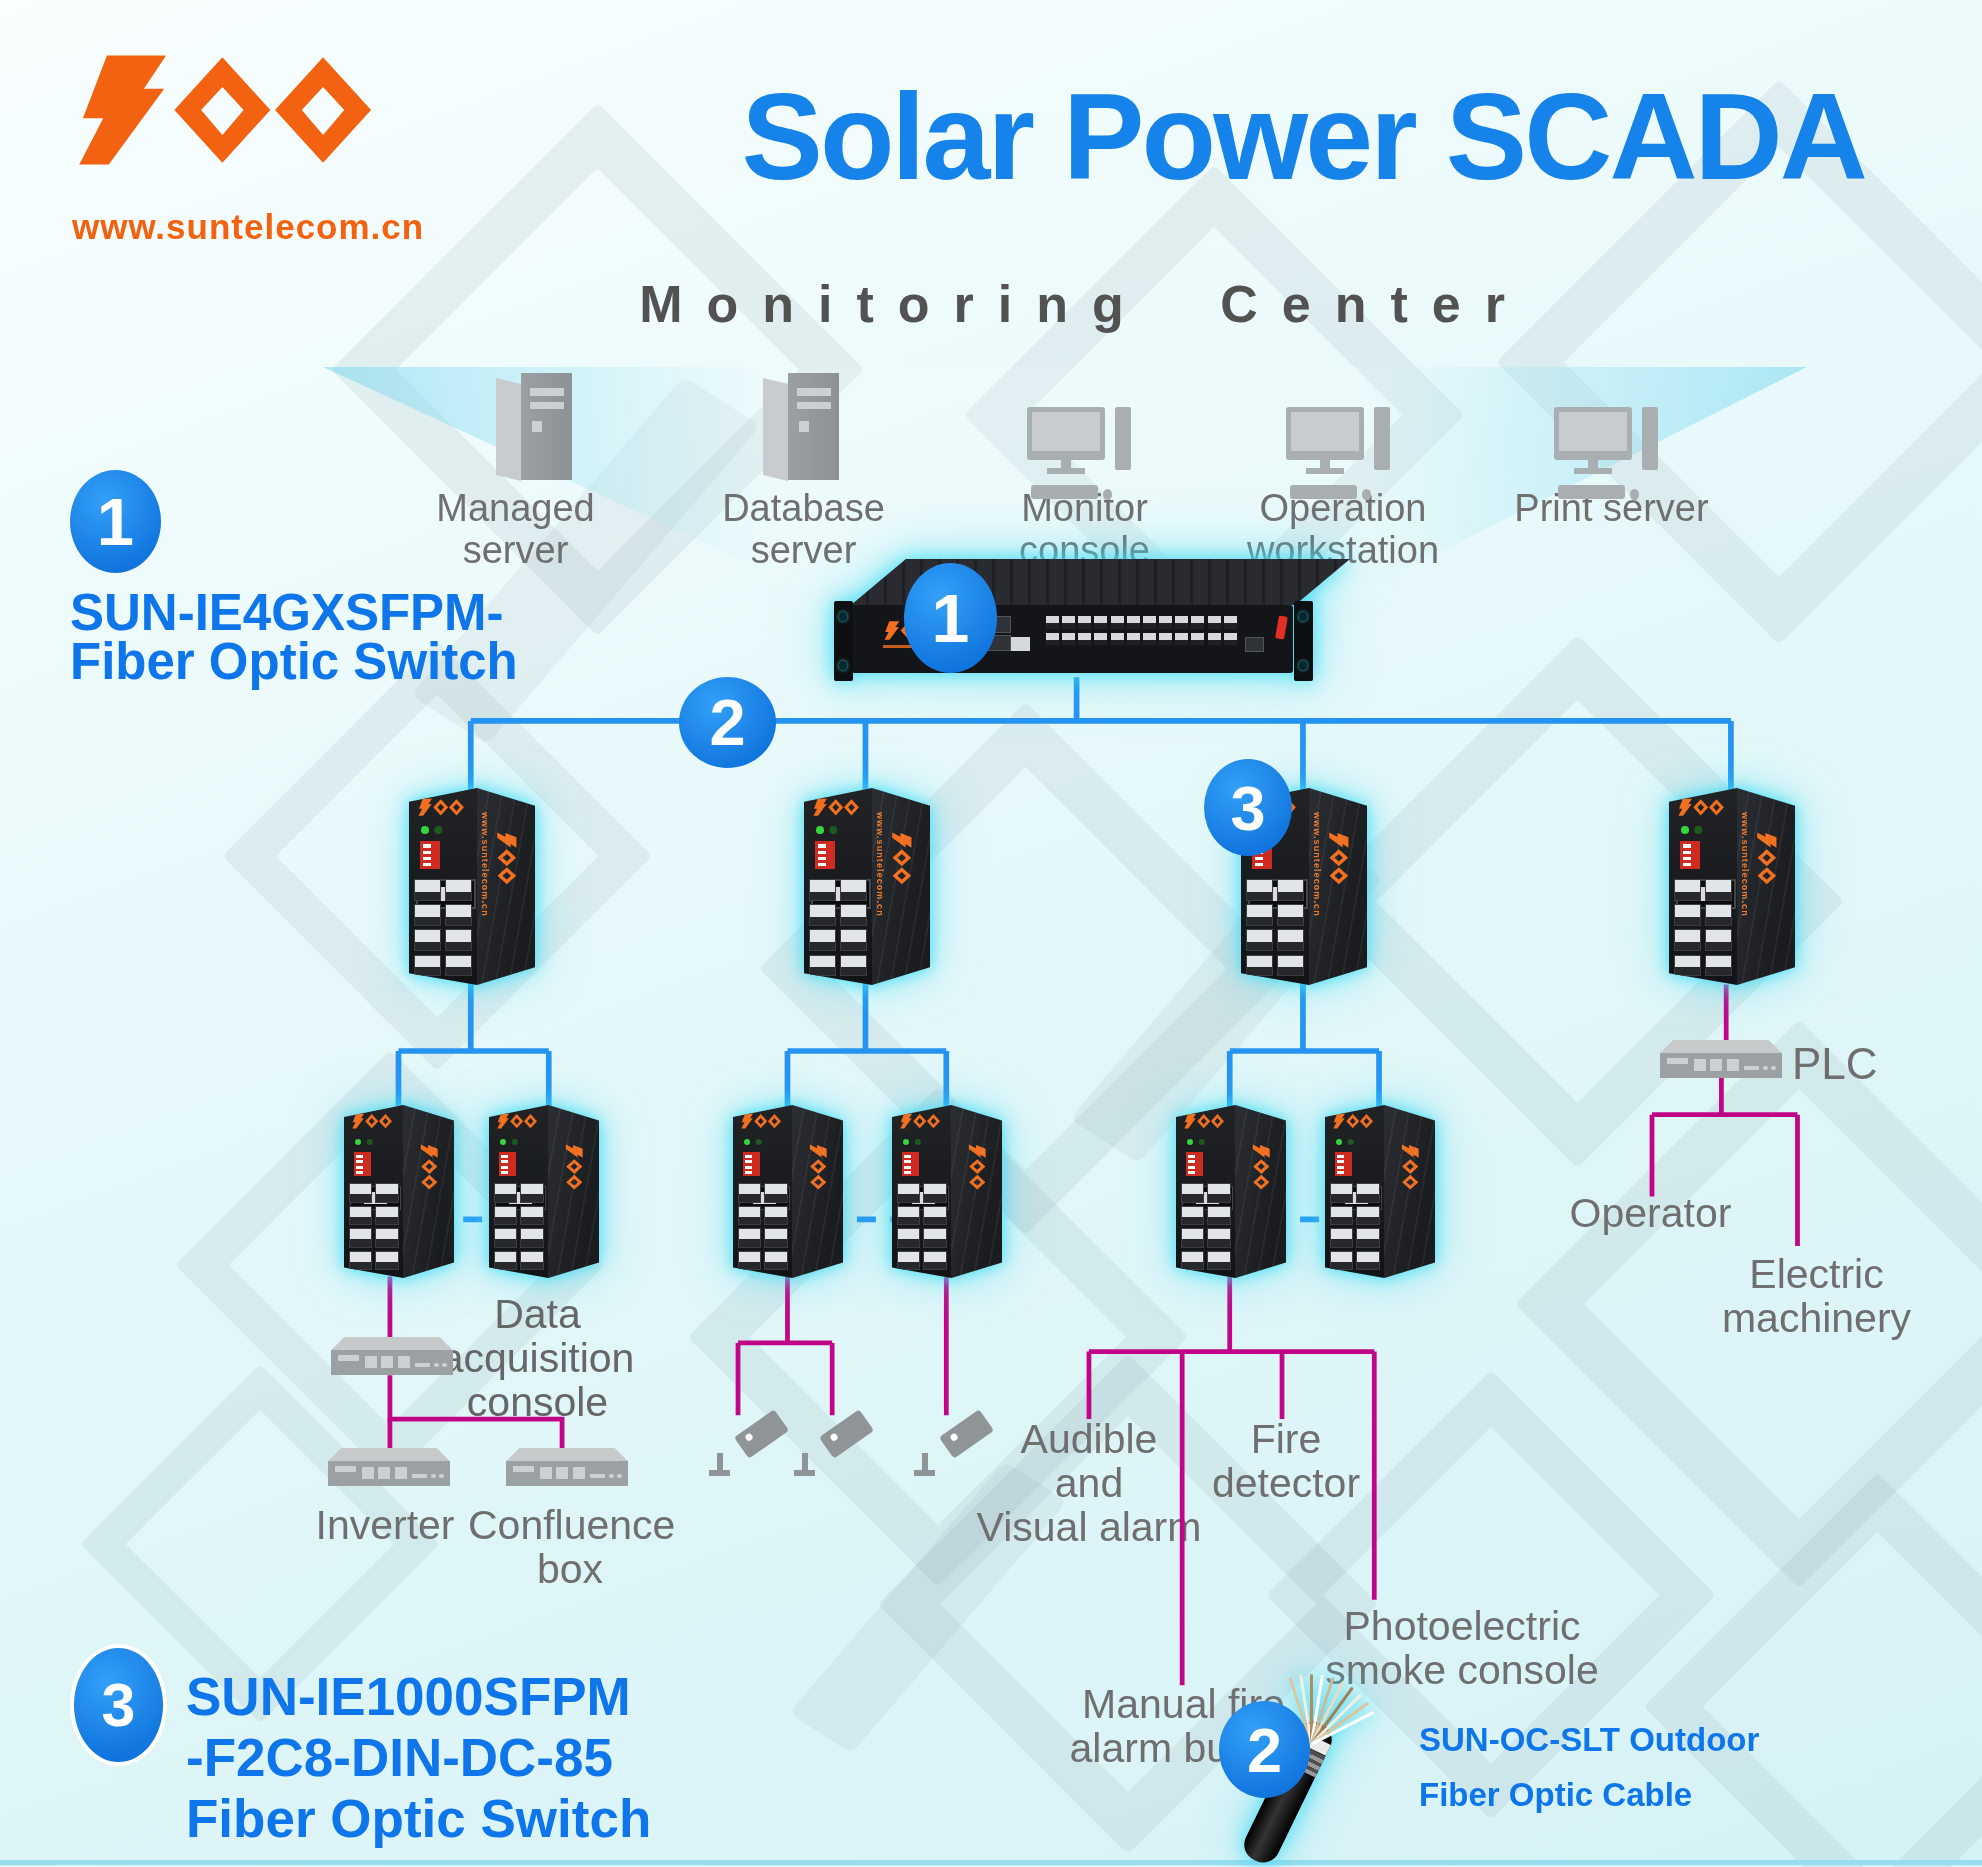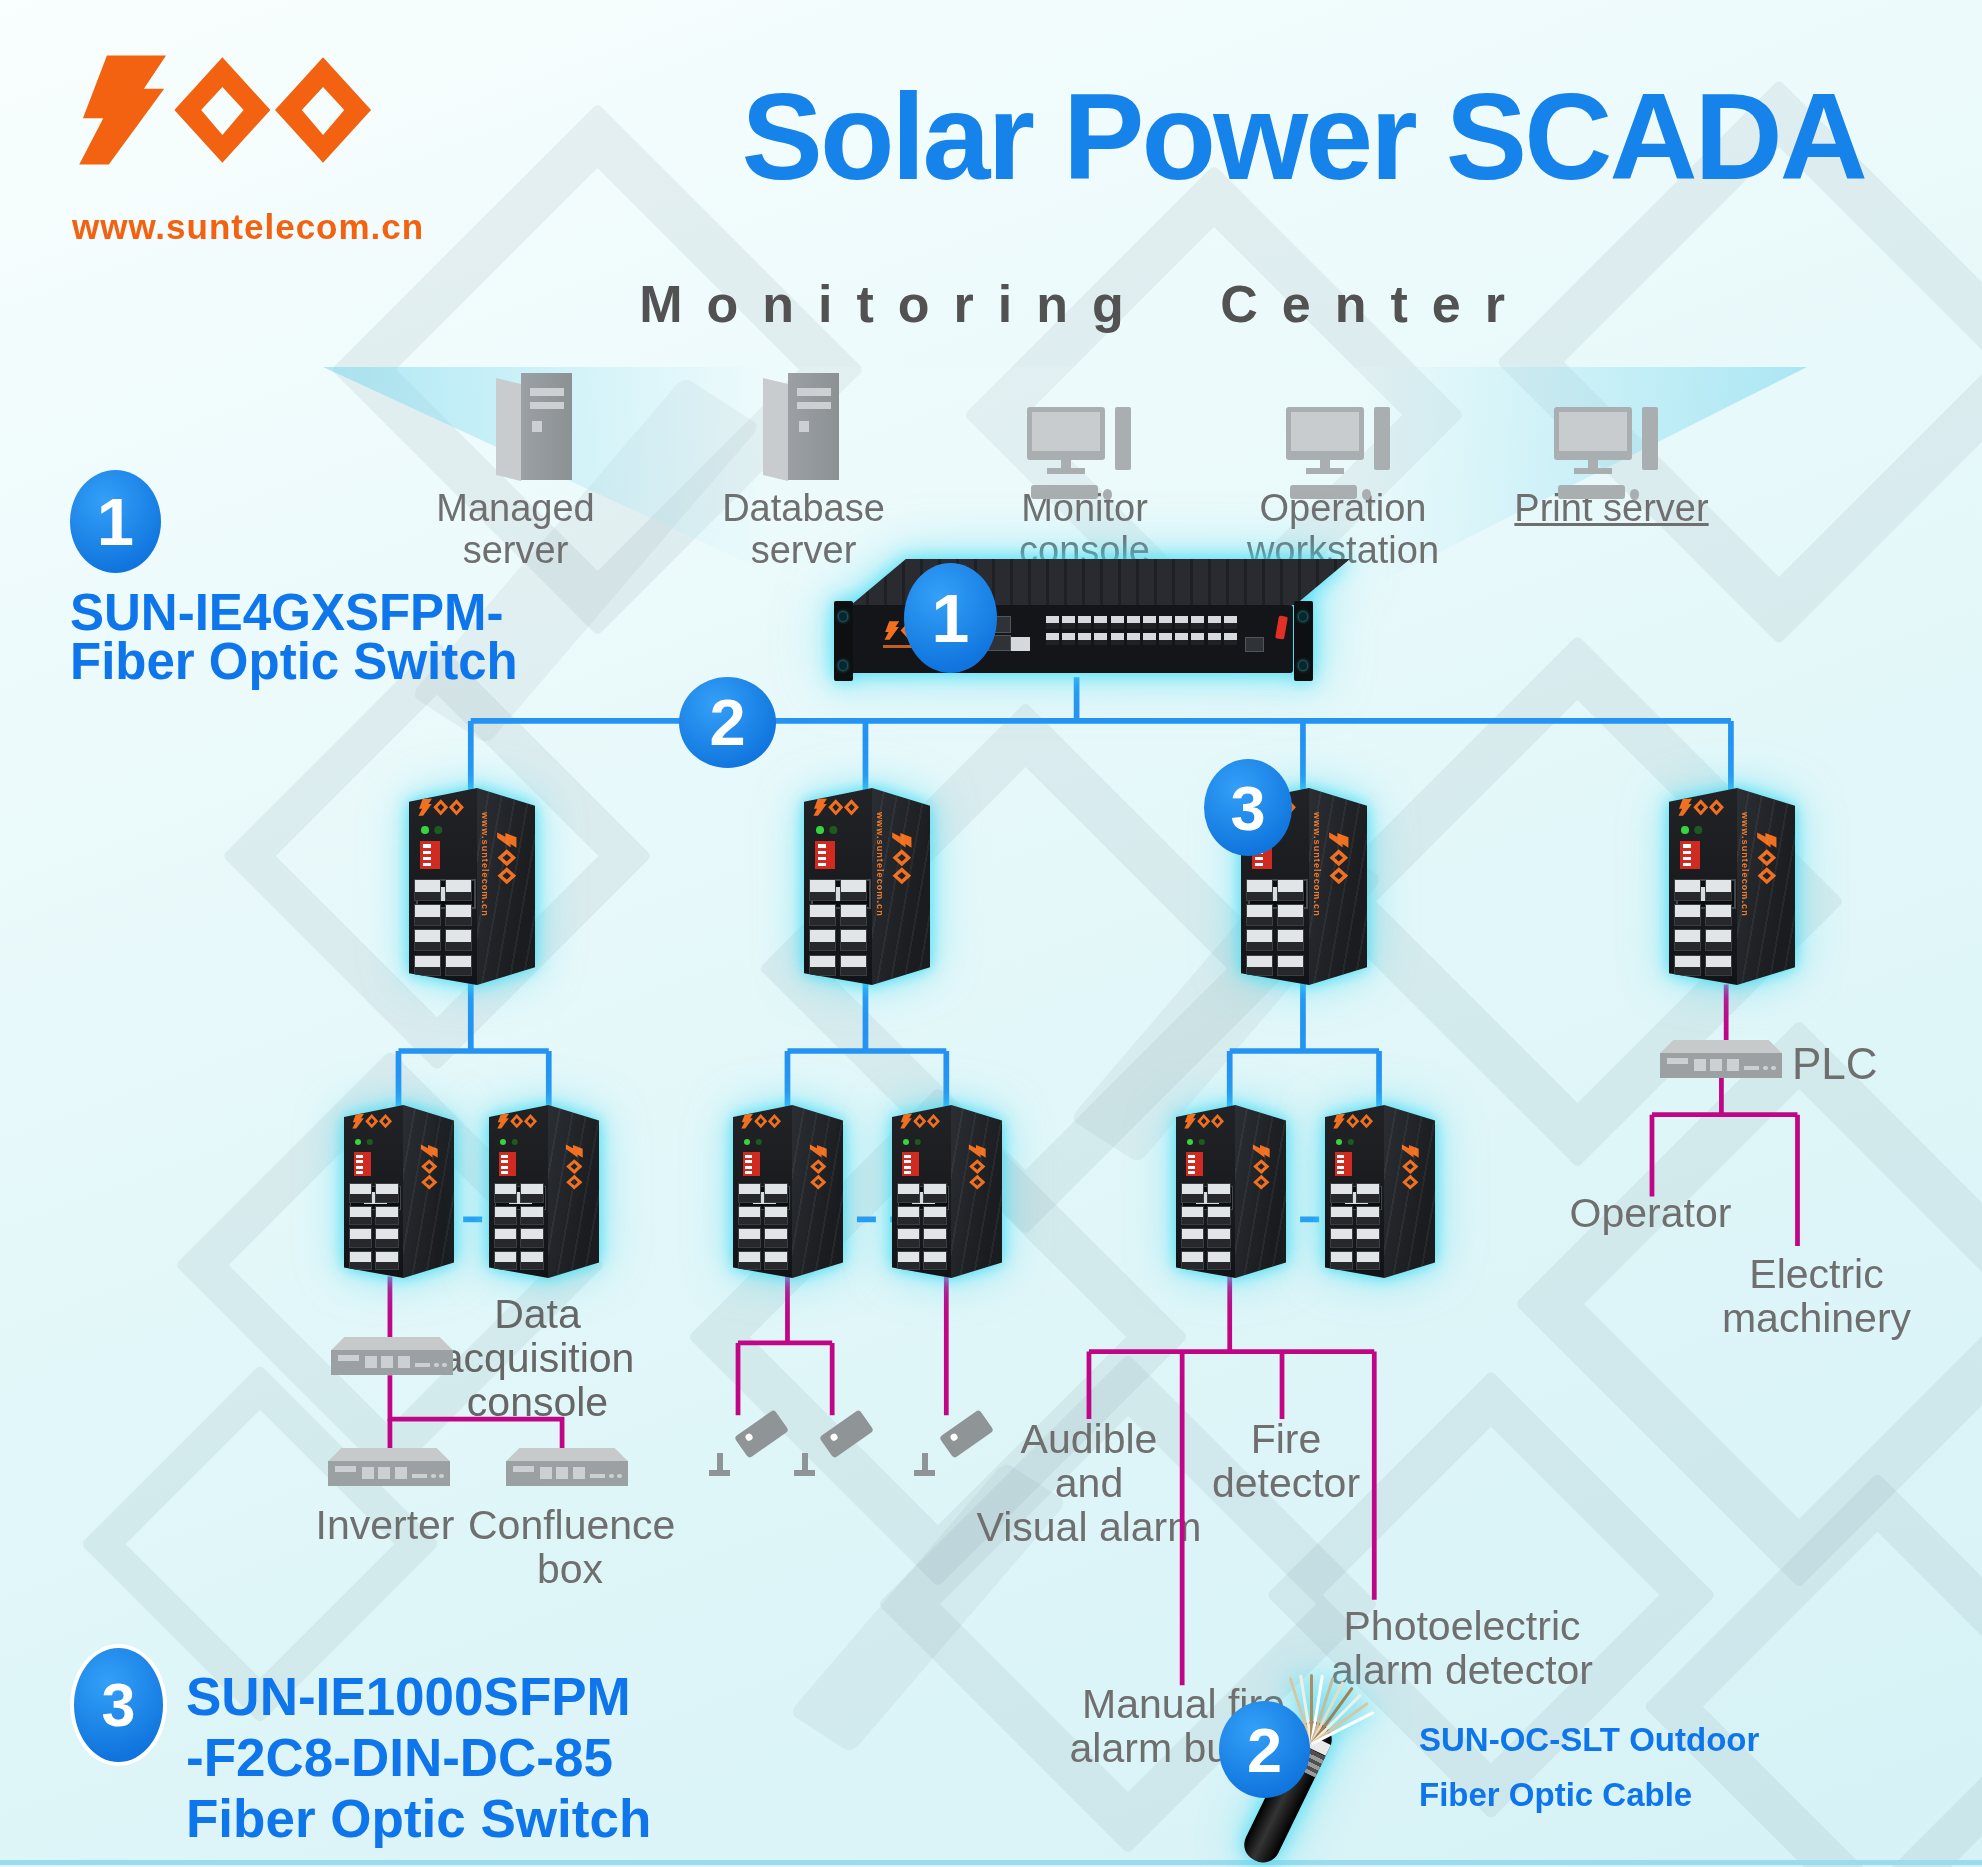--- a/index.html
+++ b/index.html
@@ -135,21 +135,21 @@
     <div>server</div>
   </div>
   <div class="t lbl" style="left:1217px;top:487px;width:252px;">
     <div>Operation</div>
     <div>workstation</div>
   </div>
   <div class="t lbl" style="left:980px;top:487px;width:209px;">
     <div>Monitor</div>
     <div>console</div>
   </div>
-  <div class="t lbl" style="left:1469px;top:487px;width:285px;text-decoration:underline;">
+  <div class="t lbl" style="left:1469px;top:487px;width:285px;">
     <div>Print server</div>
   </div>
 
   <div class="badge" style="left:70px;top:470px;width:91px;height:103px;font-size:67px;">1</div>
   <div class="t bluenote" style="left:70px;top:588px;font-size:51px;line-height:49px;color:var(--note-blue);">
     <div>SUN-IE4GXSFPM-</div>
     <div>Fiber Optic Switch</div>
   </div>
 
   <svg id="wires" width="1982" height="1868" viewBox="0 0 2084 1964">
@@ -265,21 +265,21 @@
     <div>Audible</div>
     <div>and</div>
     <div>Visual alarm</div>
   </div>
   <div class="t lbl2" style="left:1210px;top:1417px;width:152px;">
     <div>Fire</div>
     <div>detector</div>
   </div>
   <div class="t lbl2" style="left:1305px;top:1604px;width:314px;">
     <div>Photoelectric</div>
-    <div>alarm detector</div>
+    <div>smoke console</div>
   </div>
   <div class="t lbl2" style="left:1041px;top:1682px;width:285px;">
     <div>Manual fire</div>
     <div>alarm button</div>
   </div>
   <div class="t" style="left:1792px;top:1039px;font-size:44px;">PLC</div>
   <div class="t lbl2" style="left:1565px;top:1191px;width:171px;">Operator</div>
   <div class="t lbl2" style="left:1712px;top:1252px;width:209px;">
     <div>Electric</div>
     <div>machinery</div>

